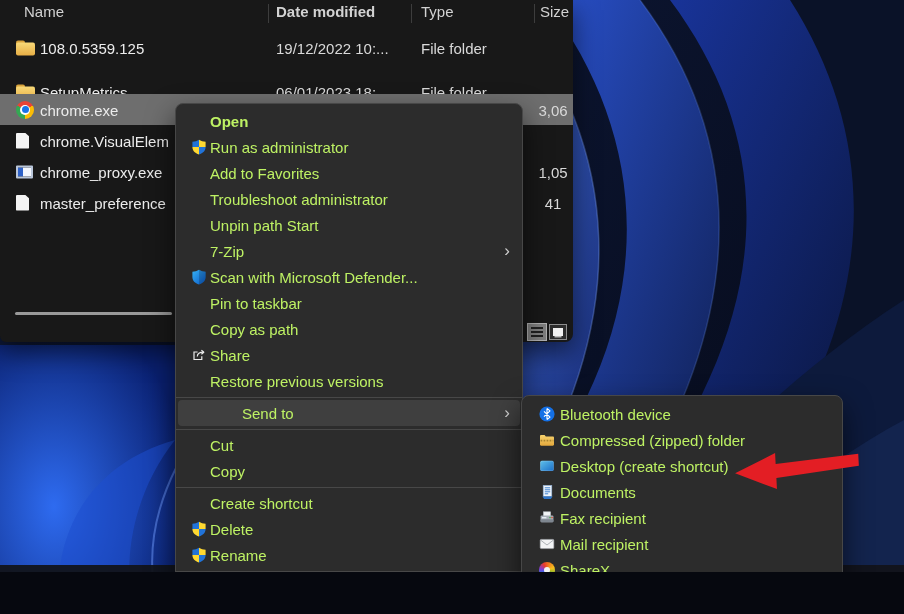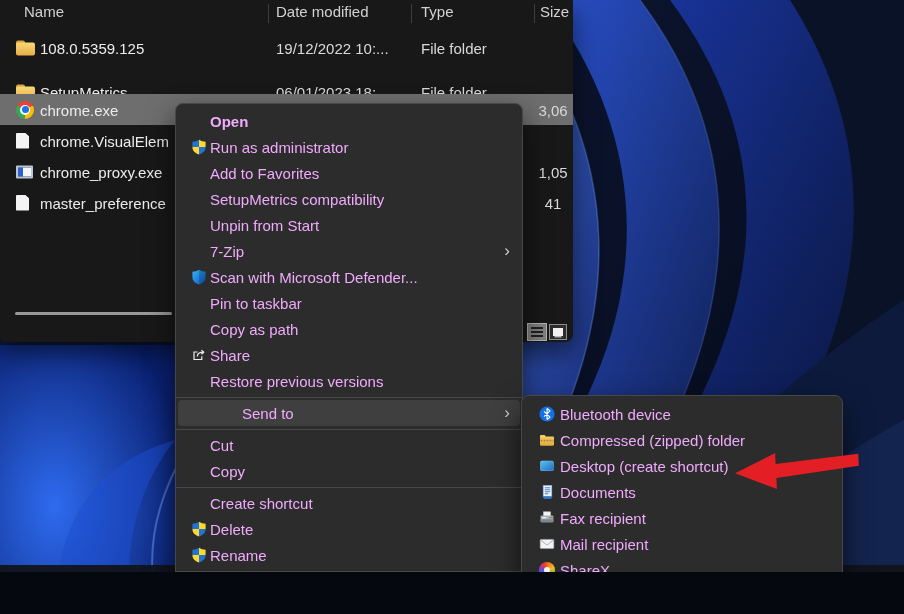--- a/index.html
+++ b/index.html
@@ -15,21 +15,21 @@
   .taskbar{position:absolute;left:0;right:0;bottom:0;height:7px;background:rgba(18,20,26,.95);z-index:3;}
   
   .explorer{
     position:absolute;left:0;top:0;width:573px;height:342px;
     background:#181818;z-index:1;
     border-radius:0 0 8px 6px;
     box-shadow:0 10px 26px rgba(0,0,0,.55);
   }
   .col-header{position:absolute;top:0;left:0;right:0;height:28px;}
   .col-label{position:absolute;top:3px;font-size:15px;color:#d2d2d2;white-space:nowrap;cursor:default;}
-  .col-name{left:24px;} .col-date{left:276px;} .col-type{left:421px;} .col-size{left:540px;text-align:center;}
+  .col-name{left:24px;} .col-date{left:276px;font-weight:bold;} .col-type{left:421px;} .col-size{left:540px;text-align:center;}
   .col-sep{position:absolute;top:4px;width:1px;height:19px;background:#3d3d3d;}
   .sep1{left:268px;} .sep2{left:411px;} .sep3{left:534px;}
   .file-row{position:absolute;left:0;width:573px;height:31px;}
   .file-row.selected{background:#6e6e6e;}
   .row1{top:32px;} .row2{top:76px;} .row3{top:94px;} .row4{top:125px;} .row5{top:156px;} .row6{top:187px;}
   .cell{position:absolute;top:50%;transform:translateY(-50%);font-size:15px;color:#ececec;white-space:nowrap;}
   .c-name{left:40px;} .c-date{left:276px;color:#d9d9d9;} .c-type{left:421px;color:#d9d9d9;}
   .c-size{left:534px;width:38px;text-align:center;overflow:hidden;color:#d9d9d9;}
   .row-icon{position:absolute;left:16px;top:50%;transform:translateY(-50%);}
   
@@ -58,21 +58,21 @@
   .menu{
     position:absolute;background:#2c2c2c;border:1px solid #474747;border-radius:8px;
     box-shadow:0 12px 28px rgba(0,0,0,.6);padding:4px 0;display:flex;flex-direction:column;
   }
   .main-menu{left:175px;top:103px;width:348px;z-index:6;}
   .sub-menu{left:521px;top:395px;width:322px;z-index:7;padding:5px 0;}
   .mi{display:flex;align-items:center;height:26px;padding:0 10px;flex:none;margin:0 2px;border-radius:4px;cursor:default;}
   .mi.hl{background:#3f3f3f;padding-left:42px;}
   .mi-ic{width:22px;height:18px;flex:none;display:flex;align-items:center;justify-content:center;}
   .sub-menu .mi-ic{width:26px;}
-  .mi-label{font-size:15px;color:#f0abfc;white-space:nowrap;}
+  .mi-label{font-size:15px;color:#bef264;white-space:nowrap;}
   .mi-label.bold{font-weight:bold;}
   .chev{margin-left:auto;color:#cfcfcf;font-size:17px;line-height:1;padding-bottom:2px;}
   .chev::before{content:"\203A";}
   .msep{height:1px;background:#484848;margin:2.5px 0;flex:none;}
   .icon16{width:16px;height:16px;display:block;}
   
   .sharex-icon{width:16px;height:16px;border-radius:50%;position:relative;display:inline-block;
     background:conic-gradient(from -30deg,#e8392e,#f0821e,#f7c11e,#7cb82f,#2f9e4f,#1f7ee8,#7a3fd8,#e8392e);}
   .sharex-icon::before{content:"";position:absolute;left:50%;top:50%;width:6px;height:6px;margin:-3px 0 0 -3px;border-radius:50%;background:#f4f4f4;}
   
@@ -250,25 +250,25 @@
           </svg>
         </span>
       <span class="mi-label">Run as administrator</span>
     </div>
     <div class="mi">
       <span class="mi-ic"></span>
       <span class="mi-label">Add to Favorites</span>
     </div>
     <div class="mi">
       <span class="mi-ic"></span>
-      <span class="mi-label">SetupMetrics compatibility</span>
-    </div>
-    <div class="mi">
-      <span class="mi-ic"></span>
-      <span class="mi-label">Unpin from Start</span>
+      <span class="mi-label">Troubleshoot administrator</span>
+    </div>
+    <div class="mi">
+      <span class="mi-ic"></span>
+      <span class="mi-label">Unpin path Start</span>
     </div>
     <div class="mi">
       <span class="mi-ic"></span>
       <span class="mi-label">7-Zip</span>
       <span class="chev"></span>
     </div>
     <div class="mi">
       <span class="mi-ic">
           <svg class="icon16">
             <use href="#ic-defender"></use>

